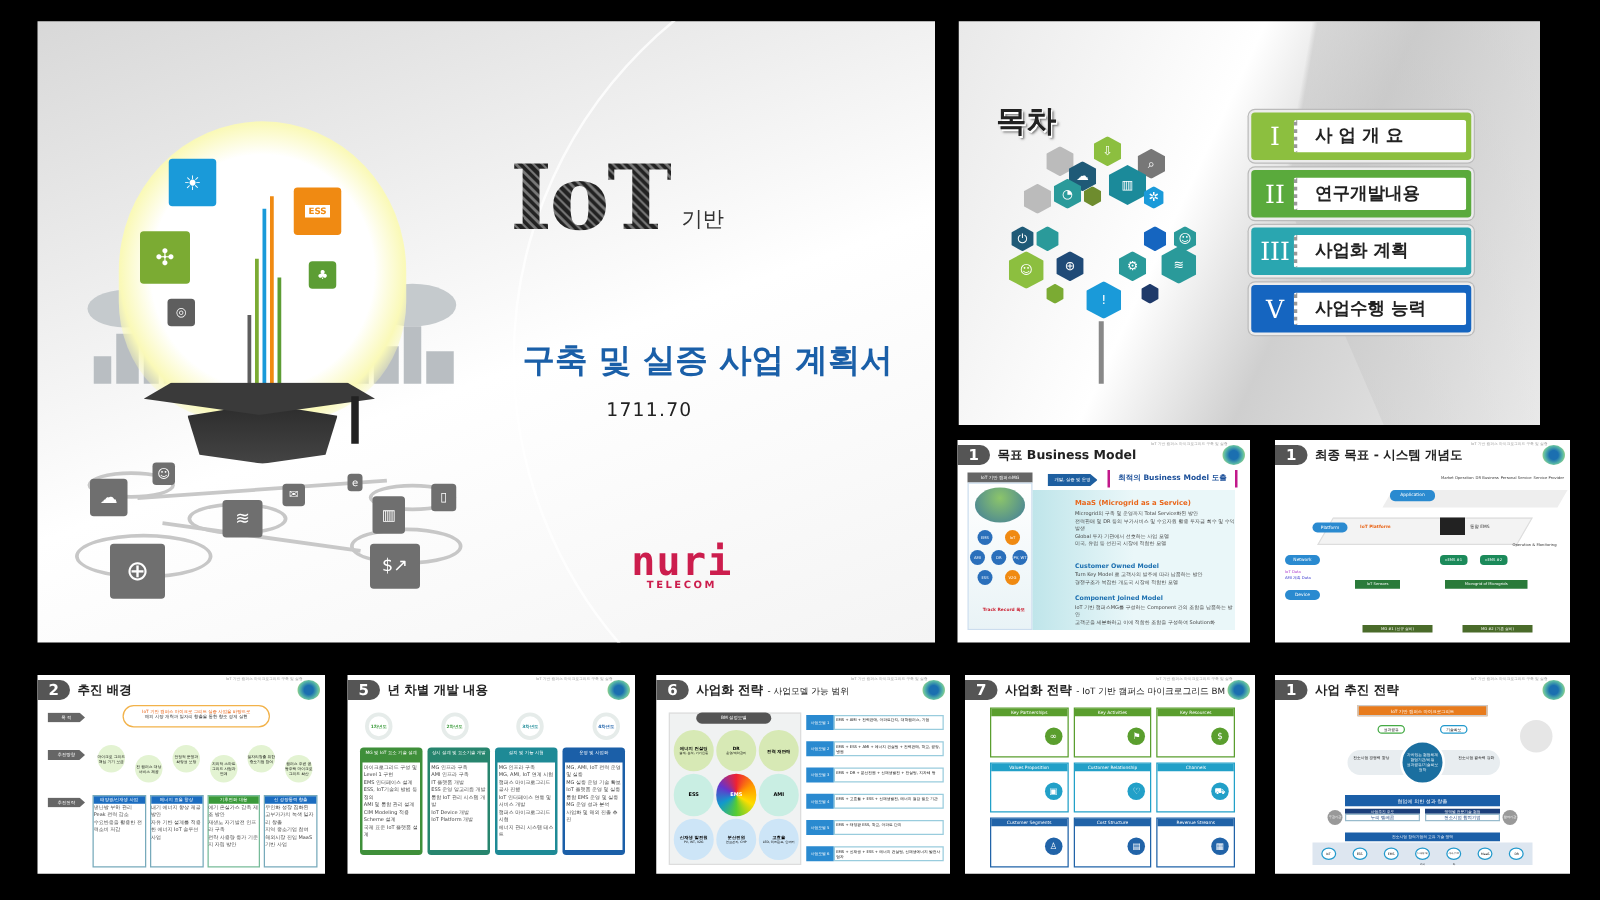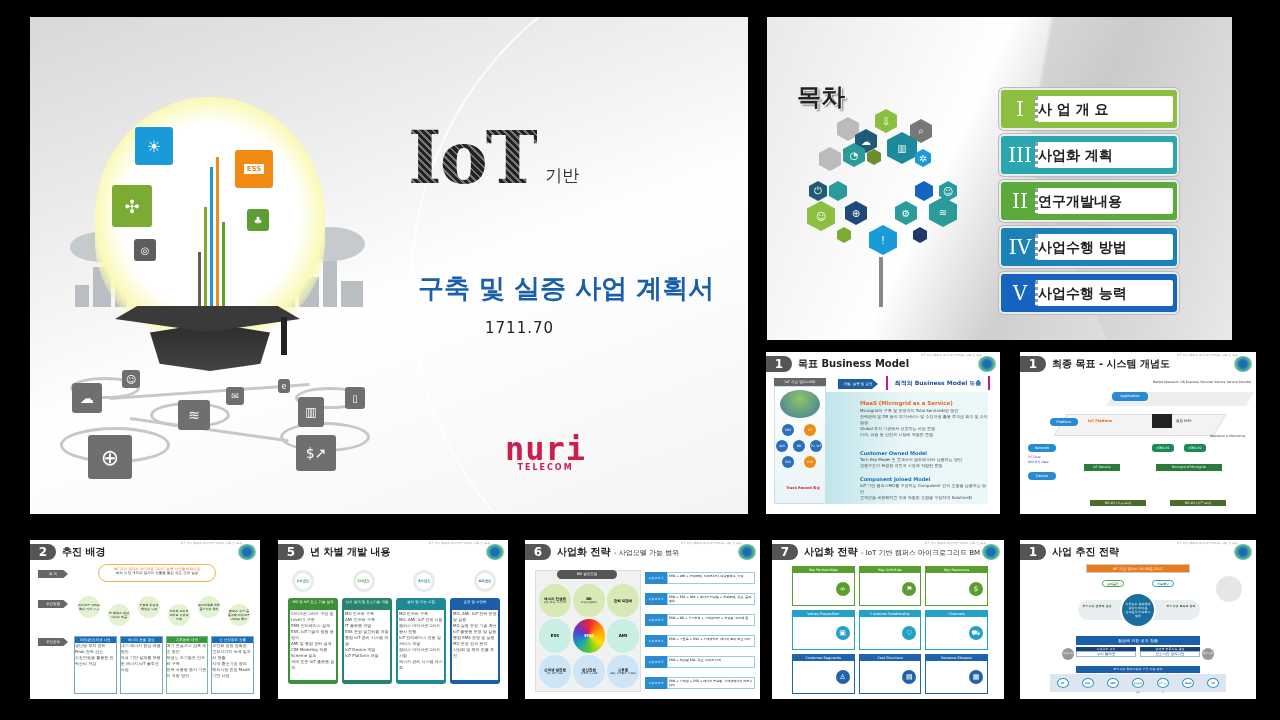--- a/index.html
+++ b/index.html
@@ -44,21 +44,21 @@
     clip-path: polygon(25% 0, 100% 0, 100% 100%, 60% 100%); }
   .toc-title { position: absolute; left: 30px; top: 64px; font-size: 24px; font-weight: bold; color: #222; text-shadow: 1px 1px 0 #fff, 2px 2px 2px #666; }
   .hex { position: absolute; width: 22px; height: 24px; clip-path: polygon(50% 0, 100% 25%, 100% 75%, 50% 100%, 0 75%, 0 25%);
     display: flex; align-items: center; justify-content: center; color: #fff; font-size: 10px; }
   .tree-trunk { position: absolute; left: 112px; top: 240px; width: 4px; height: 50px; background: #888; }
   .toc-list { position: absolute; left: 234px; top: 73px; width: 176px; }
   .toc-item { position: relative; height: 38px; margin-bottom: 8px; border-radius: 3px; padding: 3px 4px; display: flex; align-items: center;
     box-shadow: 0 0 0 2px #ececec, 0 0 0 3px #bbb; }
   .toc-item .num { width: 30px; font-family: "DejaVu Serif", serif; font-size: 20px; color: #fff; text-align: center; }
   .toc-item .lbl { flex: 1; height: 26px; background: #fff; border-radius: 2px; font-size: 14px; font-weight: bold; color: #222;
-    line-height: 26px; border-left: 3px dotted #999; }
+    line-height: 26px; padding-left: 14px; border-left: 3px dotted #999; }
 
   
   .mini { background: #fff; }
   .mini .hdr { position: absolute; left: 0; top: 4px; height: 16px; display: flex; align-items: center; }
   .mini .badge { width: 26px; height: 16px; background: #555; color: #fff; font-size: 12px; font-weight: bold; text-align: center;
     line-height: 16px; border-radius: 0 8px 8px 0; }
   .mini .htitle { font-size: 10px; font-weight: bold; color: #222; margin-left: 6px; white-space: nowrap; }
   .mini .htitle small { font-size: 7px; font-weight: normal; }
   .mini .crumb { position: absolute; right: 18px; top: 1px; font-size: 3px; color: #999; }
   .mini .corner-logo { position: absolute; right: 4px; top: 4px; width: 18px; height: 16px; border-radius: 50%;
@@ -168,31 +168,27 @@
   <div class="hex" style="left:102px;top:208px;width:28px;height:30px;background:#1a9ad9;">!</div>
   <div class="hex" style="left:70px;top:210px;width:14px;height:16px;background:#7bab33;"></div>
   <div class="hex" style="left:146px;top:210px;width:14px;height:16px;background:#1f3a6a;"></div>
   <div class="tree-trunk"></div>
 
   <div class="toc-list">
     <div class="toc-item" style="background:#8cbf3f;">
       <span class="num">I</span>
       <span class="lbl">사 업 개 요</span>
     </div>
+    <div class="toc-item" style="background:#5aaa3c;">
+      <span class="num">II</span>
+      <span class="lbl">연구개발내용</span>
+    </div>
     <div class="toc-item" style="background:#2aa6b0;">
       <span class="num">III</span>
       <span class="lbl">사업화 계획</span>
-    </div>
-    <div class="toc-item" style="background:#5aaa3c;">
-      <span class="num">II</span>
-      <span class="lbl">연구개발내용</span>
-    </div>
-    <div class="toc-item" style="background:#1b82b8;">
-      <span class="num">IV</span>
-      <span class="lbl">사업수행 방법</span>
     </div>
     <div class="toc-item" style="background:#1565c0;">
       <span class="num">V</span>
       <span class="lbl">사업수행 능력</span>
     </div>
   </div>
 </div>
 
 <div id="s1" class="slide mini">
   <div class="crumb">IoT 기반 캠퍼스 마이크로그리드 구축 및 실증</div>

